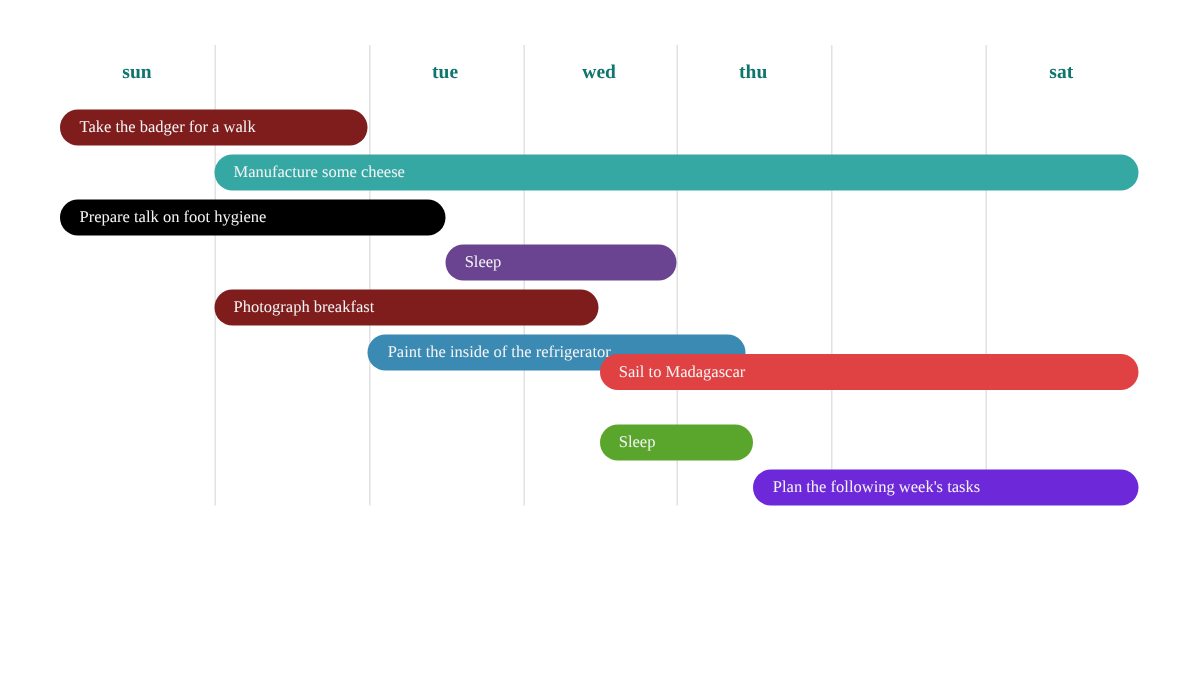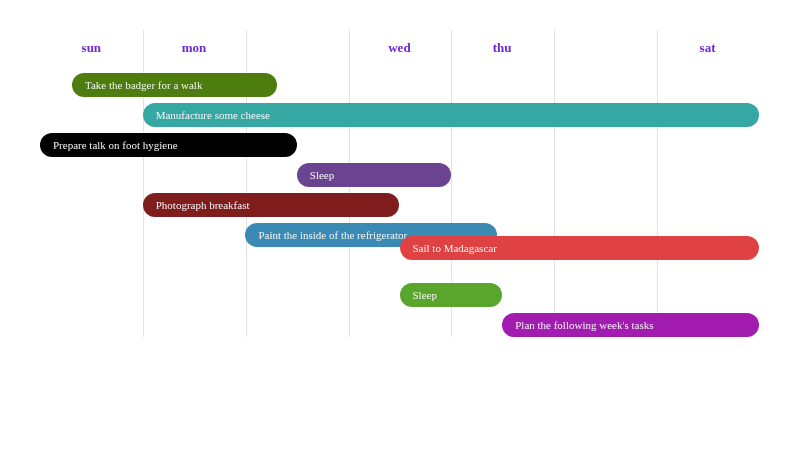--- a/index.html
+++ b/index.html
@@ -1,40 +1,40 @@
 <!DOCTYPE html>
 <html><head>
 <meta charset="utf-8">
 <style>
   html, body { margin: 0; padding: 0; background: #ffffff; }
   body { width: 800px; height: 450px; position: relative; overflow: hidden; font-family: "Liberation Serif", serif; }
   .chart { position: absolute; left: 40px; top: 30px; width: 719px; height: 307px; }
   .gridline { position: absolute; top: 0; width: 1px; height: 307px; background: #e2e2e2; }
-  .day-header { position: absolute; top: 10px; width: 102.7px; text-align: center; font-weight: bold; font-size: 13px; color: #6d28d9; }
+  .day-header { position: absolute; top: 10px; width: 102.7px; text-align: center; font-weight: bold; font-size: 13px; color: #0f766e; }
   .bar { position: absolute; height: 24px; border-radius: 12px; color: #f4f4f4; font-size: 11px; line-height: 24px; box-sizing: border-box; padding-left: 13px; white-space: nowrap; overflow: hidden; }
 </style>
 </head>
 <body>
 
 <div class="chart" id="chart">
   <div class="gridline" style="left:103px"></div>
   <div class="gridline" style="left:206px"></div>
   <div class="gridline" style="left:309px"></div>
   <div class="gridline" style="left:411px"></div>
   <div class="gridline" style="left:514px"></div>
   <div class="gridline" style="left:617px"></div>
 
   <div class="day-header" style="left:0px">sun</div>
-  <div class="day-header" style="left:102.7px">mon</div>
+  <div class="day-header" style="left:205.4px">tue</div>
   <div class="day-header" style="left:308.1px">wed</div>
   <div class="day-header" style="left:410.8px">thu</div>
   <div class="day-header" style="left:616.2px">sat</div>
 
-  <div class="bar" style="left: 0px; width: 205.429px; top: 43px; background: #4d7c0f; margin-left: 32px;">Take the badger for a walk</div>
+  <div class="bar" style="left: 0px; width: 205.429px; top: 43px; background: #7f1d1d;">Take the badger for a walk</div>
   <div class="bar" style="left: 102.714px; width: 616.286px; top: 73px; background: rgb(54, 168, 164);">Manufacture some cheese</div>
   <div class="bar" style="left: 0px; width: 256.786px; top: 103px; background: #000000;">Prepare talk on foot hygiene</div>
   <div class="bar" style="left: 256.786px; width: 154.071px; top: 133px; background: rgb(107, 68, 145);">Sleep</div>
   <div class="bar" style="left: 102.714px; width: 256.786px; top: 163px; background: #7f1d1d;">Photograph breakfast</div>
   <div class="bar" style="left: 205.429px; width: 252px; top: 193px; background: rgb(59, 138, 179);">Paint the inside of the refrigerator</div>
   <div class="bar" style="left: 359.5px; width: 359.5px; top: 206px; background: rgb(224, 65, 66);">Sail to Madagascar</div>
   <div class="bar" style="left: 359.5px; width: 102.714px; top: 253px; background: rgb(90, 166, 45);">Sleep</div>
-  <div class="bar" style="left: 462.214px; width: 256.786px; top: 283px; background: #a21caf;">Plan the following week's tasks</div>
+  <div class="bar" style="left: 462.214px; width: 256.786px; top: 283px; background: #6d28d9;">Plan the following week's tasks</div>
 </div>
 
 </body></html>

